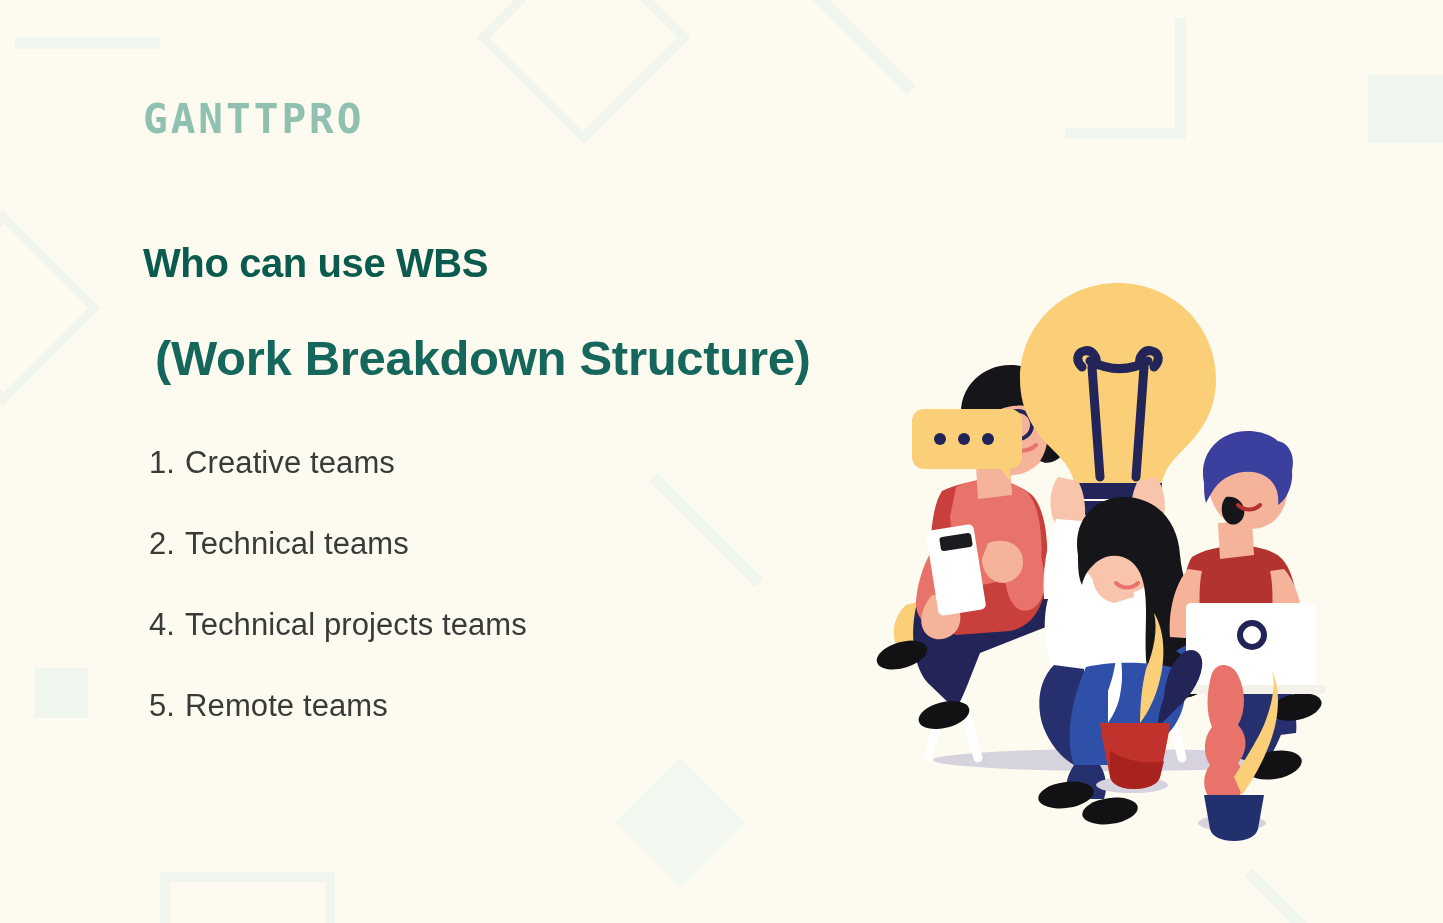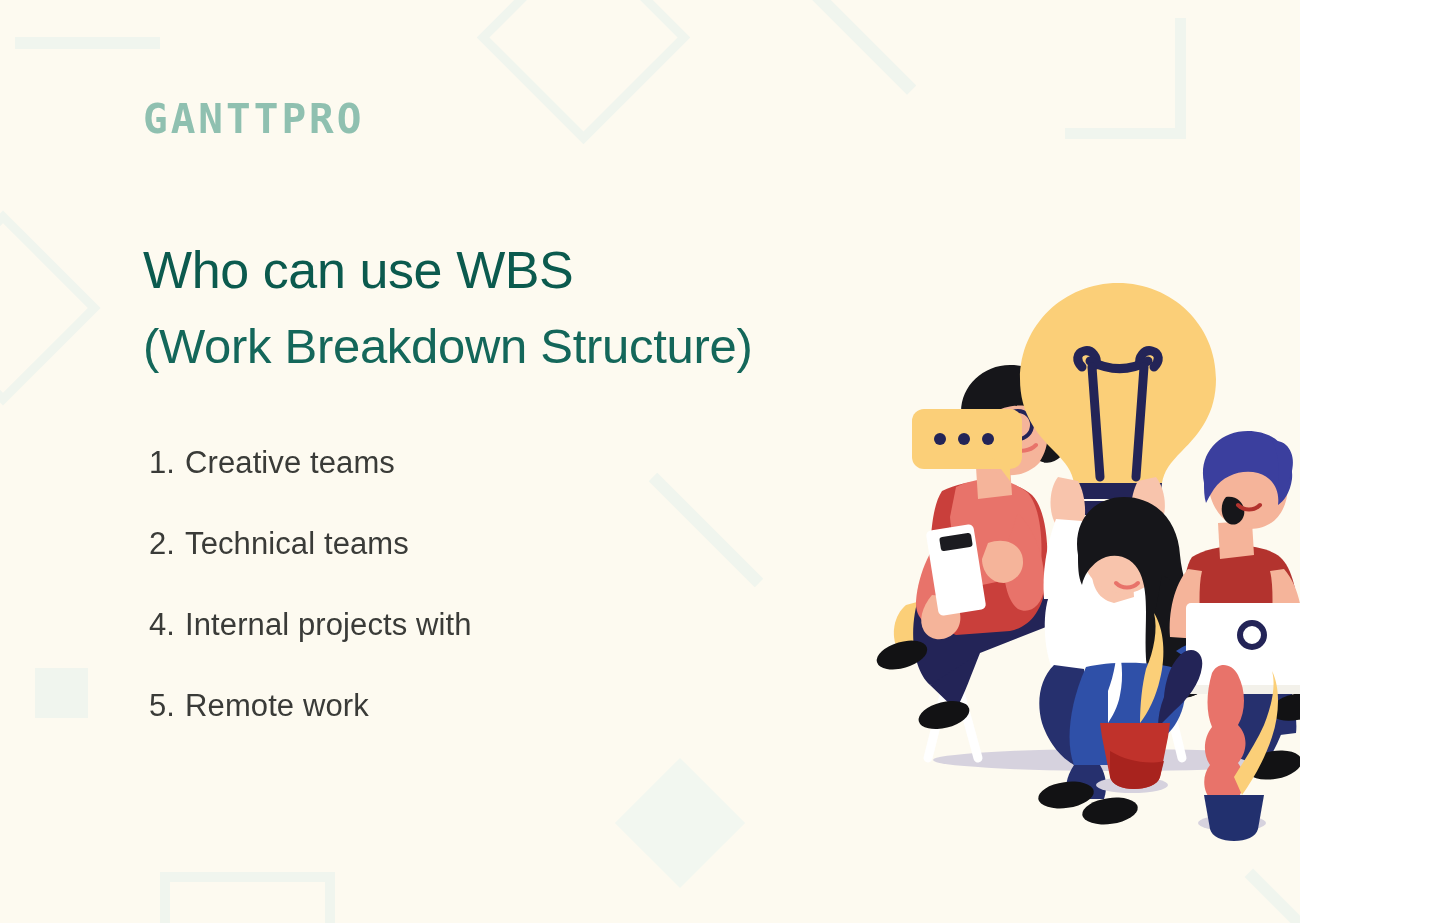--- a/index.html
+++ b/index.html
@@ -2,21 +2,21 @@
 <html><head>
 <meta charset="utf-8">
 <style>
   html, body {
     margin: 0;
     padding: 0;
     background: #ffffff;
   }
   #slide {
     position: relative;
-    width: 1300px;
+    width: 1443px;
     height: 923px;
     overflow: hidden;
     background: #FDFAF0;
     font-family: "Liberation Sans", sans-serif;
   }
 
   
   .deco { position: absolute; pointer-events: none; }
 
   .deco-bar-tl {
@@ -93,36 +93,36 @@
     letter-spacing: 3px;
     color: #8FC0B0;
     line-height: 1;
     user-select: none;
   }
 
   
   .title {
     position: absolute;
     left: 143px; top: 241px;
-    font-size: 52px;
-    font-weight: normal;
+    font-size: 40px;
+    font-weight: bold;
     color: #0B5A4E;
     letter-spacing: -0.4px;
     line-height: 1.12;
     margin: 0;
   }
   .subtitle {
     position: absolute;
     left: 143px; top: 319px;
     font-size: 49px;
-    font-weight: normal;
+    font-weight: bold;
     color: #14675A;
     letter-spacing: -0.3px;
     line-height: 1.14;
-    margin: 0;
+    margin: 12px;
   }
 
   
   .list {
     position: absolute;
     left: 145px; top: 443px;
     margin: 4px;
     padding: 0;
     list-style: none;
   }
@@ -169,24 +169,24 @@
   <h2 class="subtitle">(Work Breakdown Structure)</h2>
 
   <ul class="list">
     <li class="list-item">
       <span class="num">1.</span><span>Creative teams</span>
     </li>
     <li class="list-item">
       <span class="num">2.</span><span>Technical teams</span>
     </li>
     <li class="list-item">
-      <span class="num">4.</span><span>Internal projects with</span>
+      <span class="num">4.</span><span>Technical projects teams</span>
     </li>
     <li class="list-item">
-      <span class="num">5.</span><span>Remote work</span>
+      <span class="num">5.</span><span>Remote teams</span>
     </li>
   </ul>
 
   <div class="illo">
     <svg viewBox="0 0 520 600" xmlns="http://www.w3.org/2000/svg">
 
       <ellipse cx="258" cy="505" rx="185" ry="11" fill="#D6D2DE"></ellipse>
 
       <g stroke="#FFFFFF" stroke-width="9" stroke-linecap="round" fill="none">
         <path d="M92 408 L68 503"></path>

